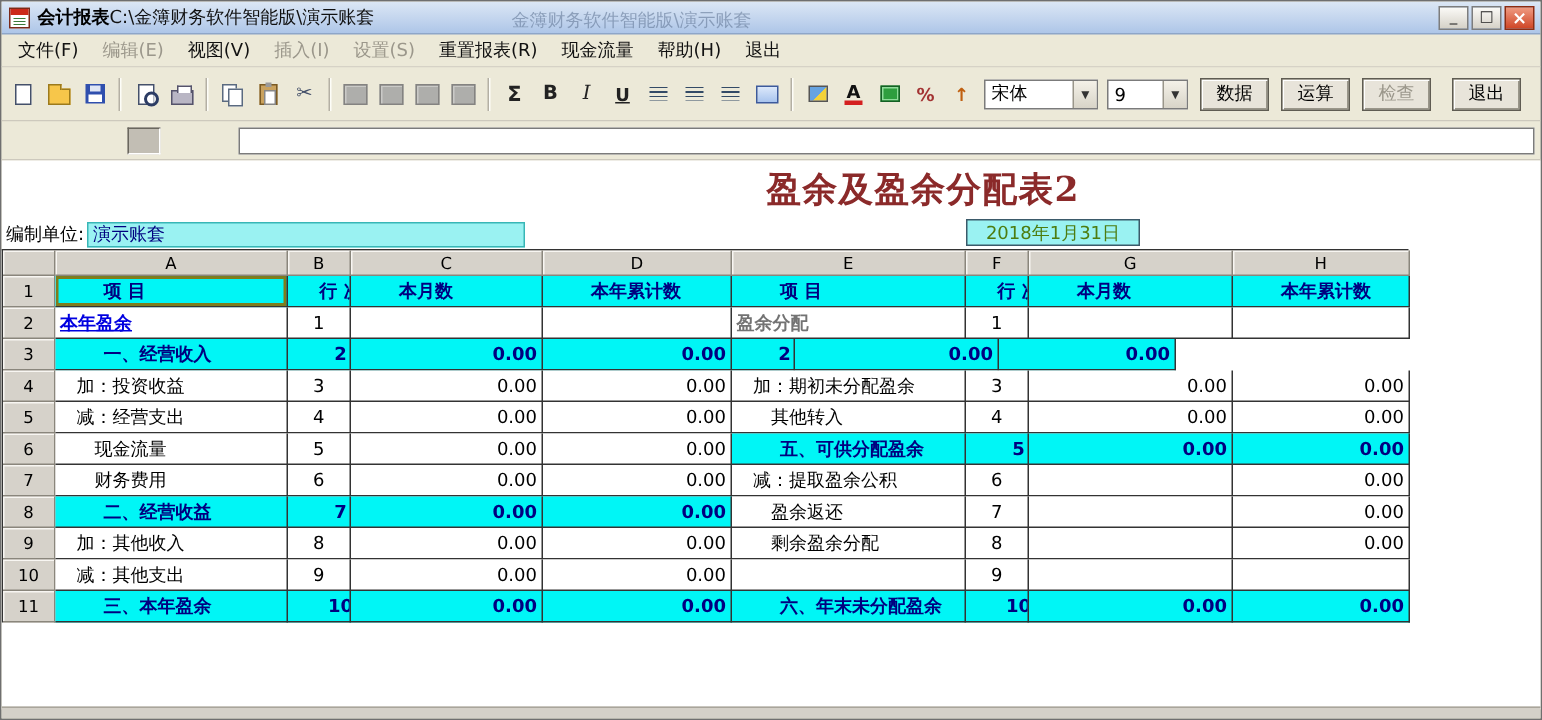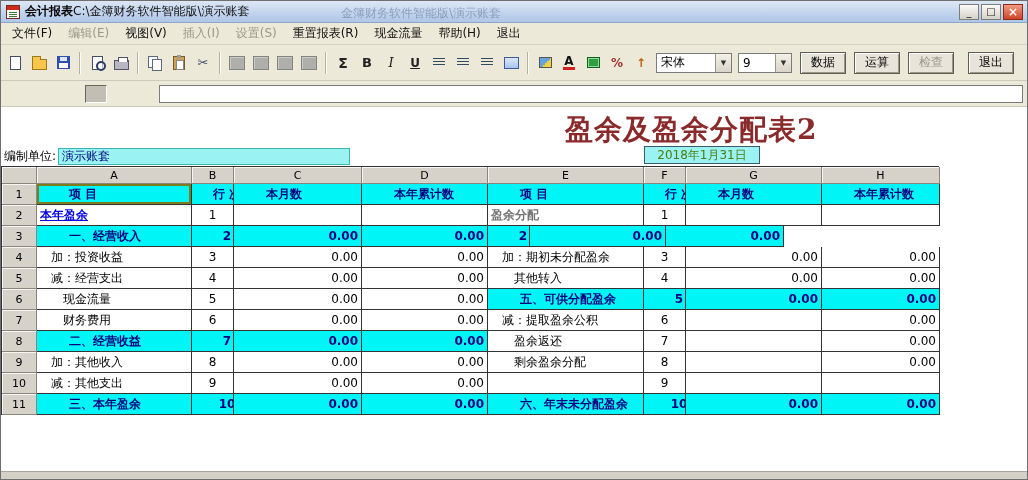--- a/index.html
+++ b/index.html
@@ -72,21 +72,21 @@
   .pushbtn.disabled{color:#9b978b;}
   .pushbtn:last-child{margin-left:14px;}
 
   
   .formulabar{height:26px;background:#ece9d8;border-bottom:1px solid #cdc9bd;position:relative;}
   .namebox{position:absolute;left:84px;top:4px;width:22px;height:18px;background:#c2beb4;border:1px solid;border-color:#6a675e #fff #fff #6a675e;}
   .formula-input{position:absolute;left:158px;top:4px;width:864px;height:18px;background:#fff;border:1px solid #7b7b7b;font-size:12px;padding:0 3px;font-family:"DejaVu Sans","Liberation Sans",sans-serif;}
 
   
   .canvas{position:absolute;top:106px;left:0;width:1028px;height:366px;background:#fff;}
-  .report-title{position:absolute;top:4px;left:564px;font-size:28px;font-weight:bold;letter-spacing:1px;color:#8b2a2a;font-family:"DejaVu Serif","Liberation Serif",serif;white-space:nowrap;}
+  .report-title{position:absolute;top:4px;left:510px;font-size:23px;font-weight:bold;letter-spacing:1px;color:#8b2a2a;font-family:"DejaVu Serif","Liberation Serif",serif;white-space:nowrap;}
   .unit-line{position:absolute;top:41px;left:3px;display:flex;align-items:center;font-size:12px;height:17px;}
   .unit-label{color:#000;margin-right:2px;}
   .unit-field{width:292px;height:17px;background:#9af2f2;border:1px solid #38b6b6;color:#000080;display:flex;align-items:center;padding:0 3px;}
   .date-field{position:absolute;top:39px;left:615px;width:116px;height:18px;background:#9af2f2;border:1px solid #3b5a6a;color:#4d7c0f;font-size:12px;display:flex;align-items:center;justify-content:center;margin-left:28px;}
 
   
   .grid{position:absolute;top:59px;left:0;border-top:1px solid #333;border-left:1px solid #333;background:#fff;width:938px;}
   .grow{display:flex;}
   .colhdr{background:#d6d2ca;border-right:1px solid #8a867c;border-bottom:1px solid #8a867c;box-shadow:inset 1px 1px 0 #f8f6f2;font-size:11px;color:#000;display:flex;align-items:center;justify-content:center;flex:0 0 auto;}
   .ch{height:17px;}

